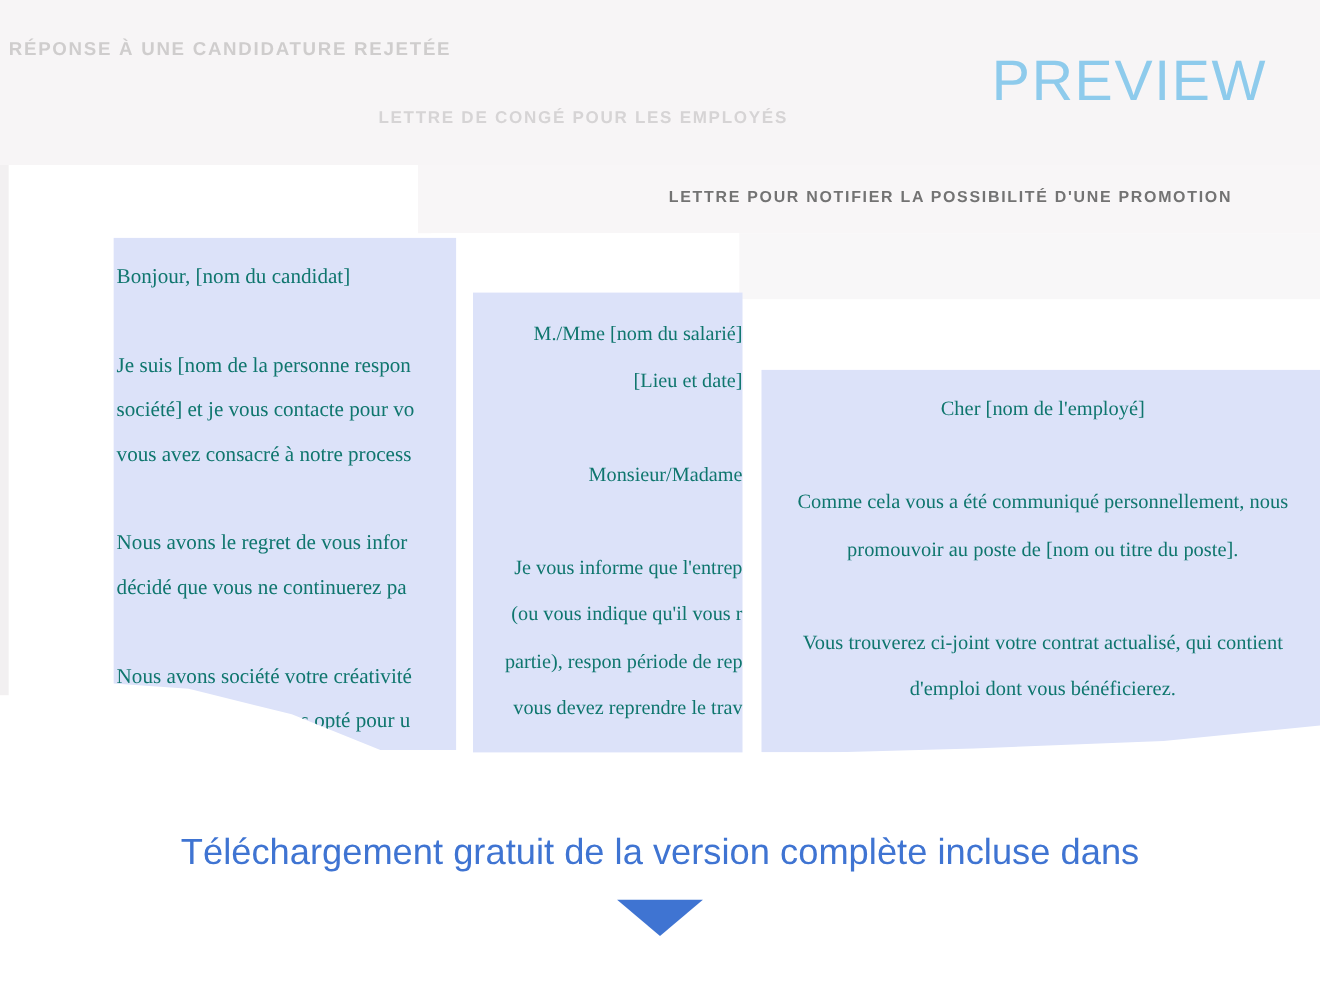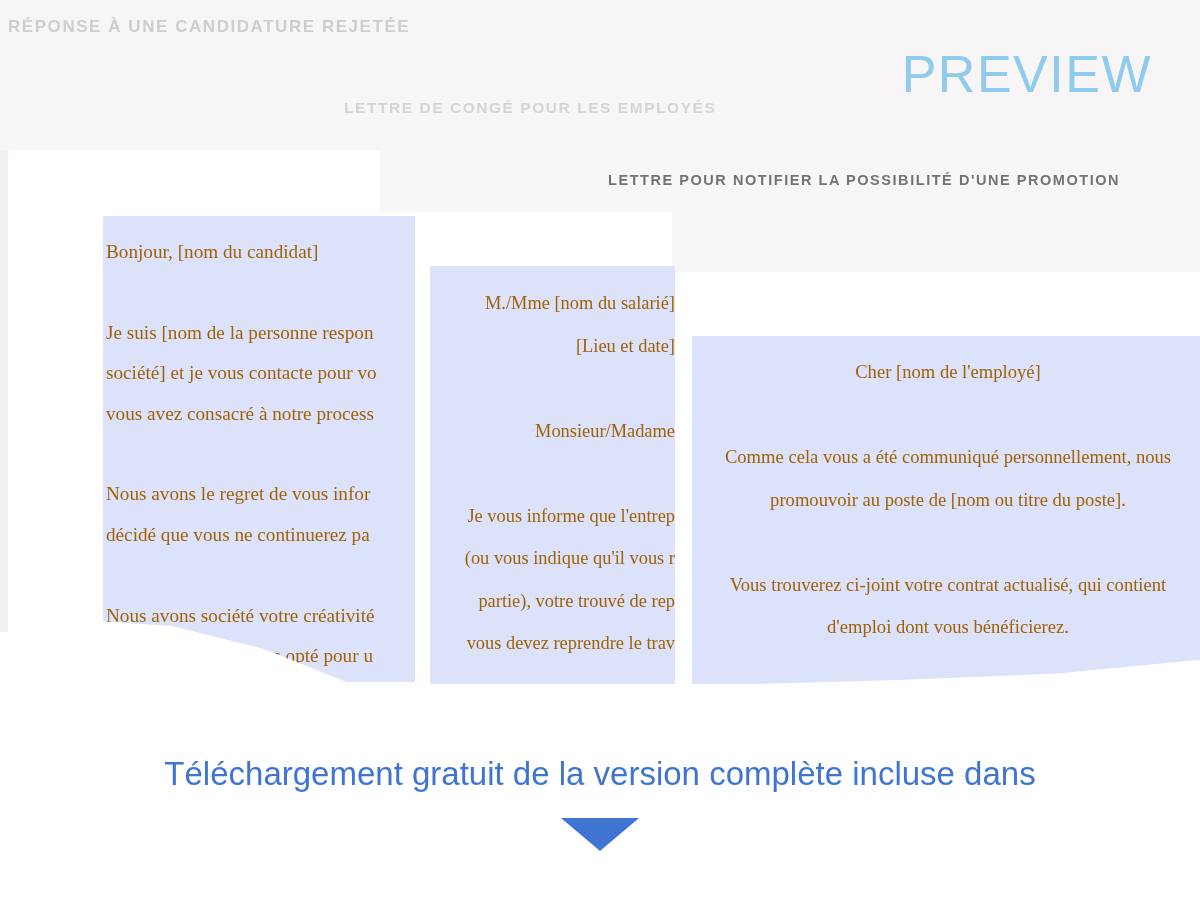--- a/index.html
+++ b/index.html
@@ -60,42 +60,42 @@
   .sheet-3 { left: 672px; top: 272px; width: 528px; height: 418px; }
 
   
   .cap {
     position: absolute;
     color: #cfcdcd;
     font-weight: bold;
     letter-spacing: 1.55px;
     white-space: nowrap;
   }
-  .cap-1 { left: 8px;   top: 17px;  font-size: 17px; }
+  .cap-1 { left: 8px;   top: 35px;  font-size: 17px; }
   .cap-2 { left: 344px; top: 99px;  font-size: 15.5px; color: #d6d4d5; }
   .cap-3 { left: 608px; top: 172px; font-size: 14.5px; color: #737373; }
 
   
   .preview {
     position: absolute;
     right: 48px;
     top: 44px;
     font-size: 52px;
     color: #8ecbec;
     letter-spacing: 1.5px;
     font-weight: normal;
     white-space: nowrap;
   }
 
   
   .letter {
     position: absolute;
     background: #dce2f9;
     font-family: "Liberation Serif", serif;
-    color: #a16207;
+    color: #0f766e;
     overflow: hidden;
     box-sizing: border-box;
   }
   .letter p {
     margin: 0;
     white-space: pre;
   }
   .letter p + p { margin-top: 0; }
 
   
@@ -197,21 +197,21 @@
   </div>
 
   <div class="letter letter-2">
     <p>M./Mme [nom du salarié]</p>
     <p>[Lieu et date]</p>
     <p>&nbsp;</p>
     <p>Monsieur/Madame</p>
     <p>&nbsp;</p>
     <p>Je vous informe que l'entrep</p>
     <p>(ou vous indique qu'il vous r</p>
-    <p>partie), votre trouvé de rep</p>
+    <p>partie), respon période de rep</p>
     <p>vous devez reprendre le trav</p>
     <p>&nbsp;</p>
 
   </div>
 
   <div class="letter letter-3">
     <p>Cher [nom de l'employé]</p>
     <p>&nbsp;</p>
     <p>Comme cela vous a été communiqué personnellement, nous</p>
     <p>promouvoir au poste de [nom ou titre du poste].</p>

